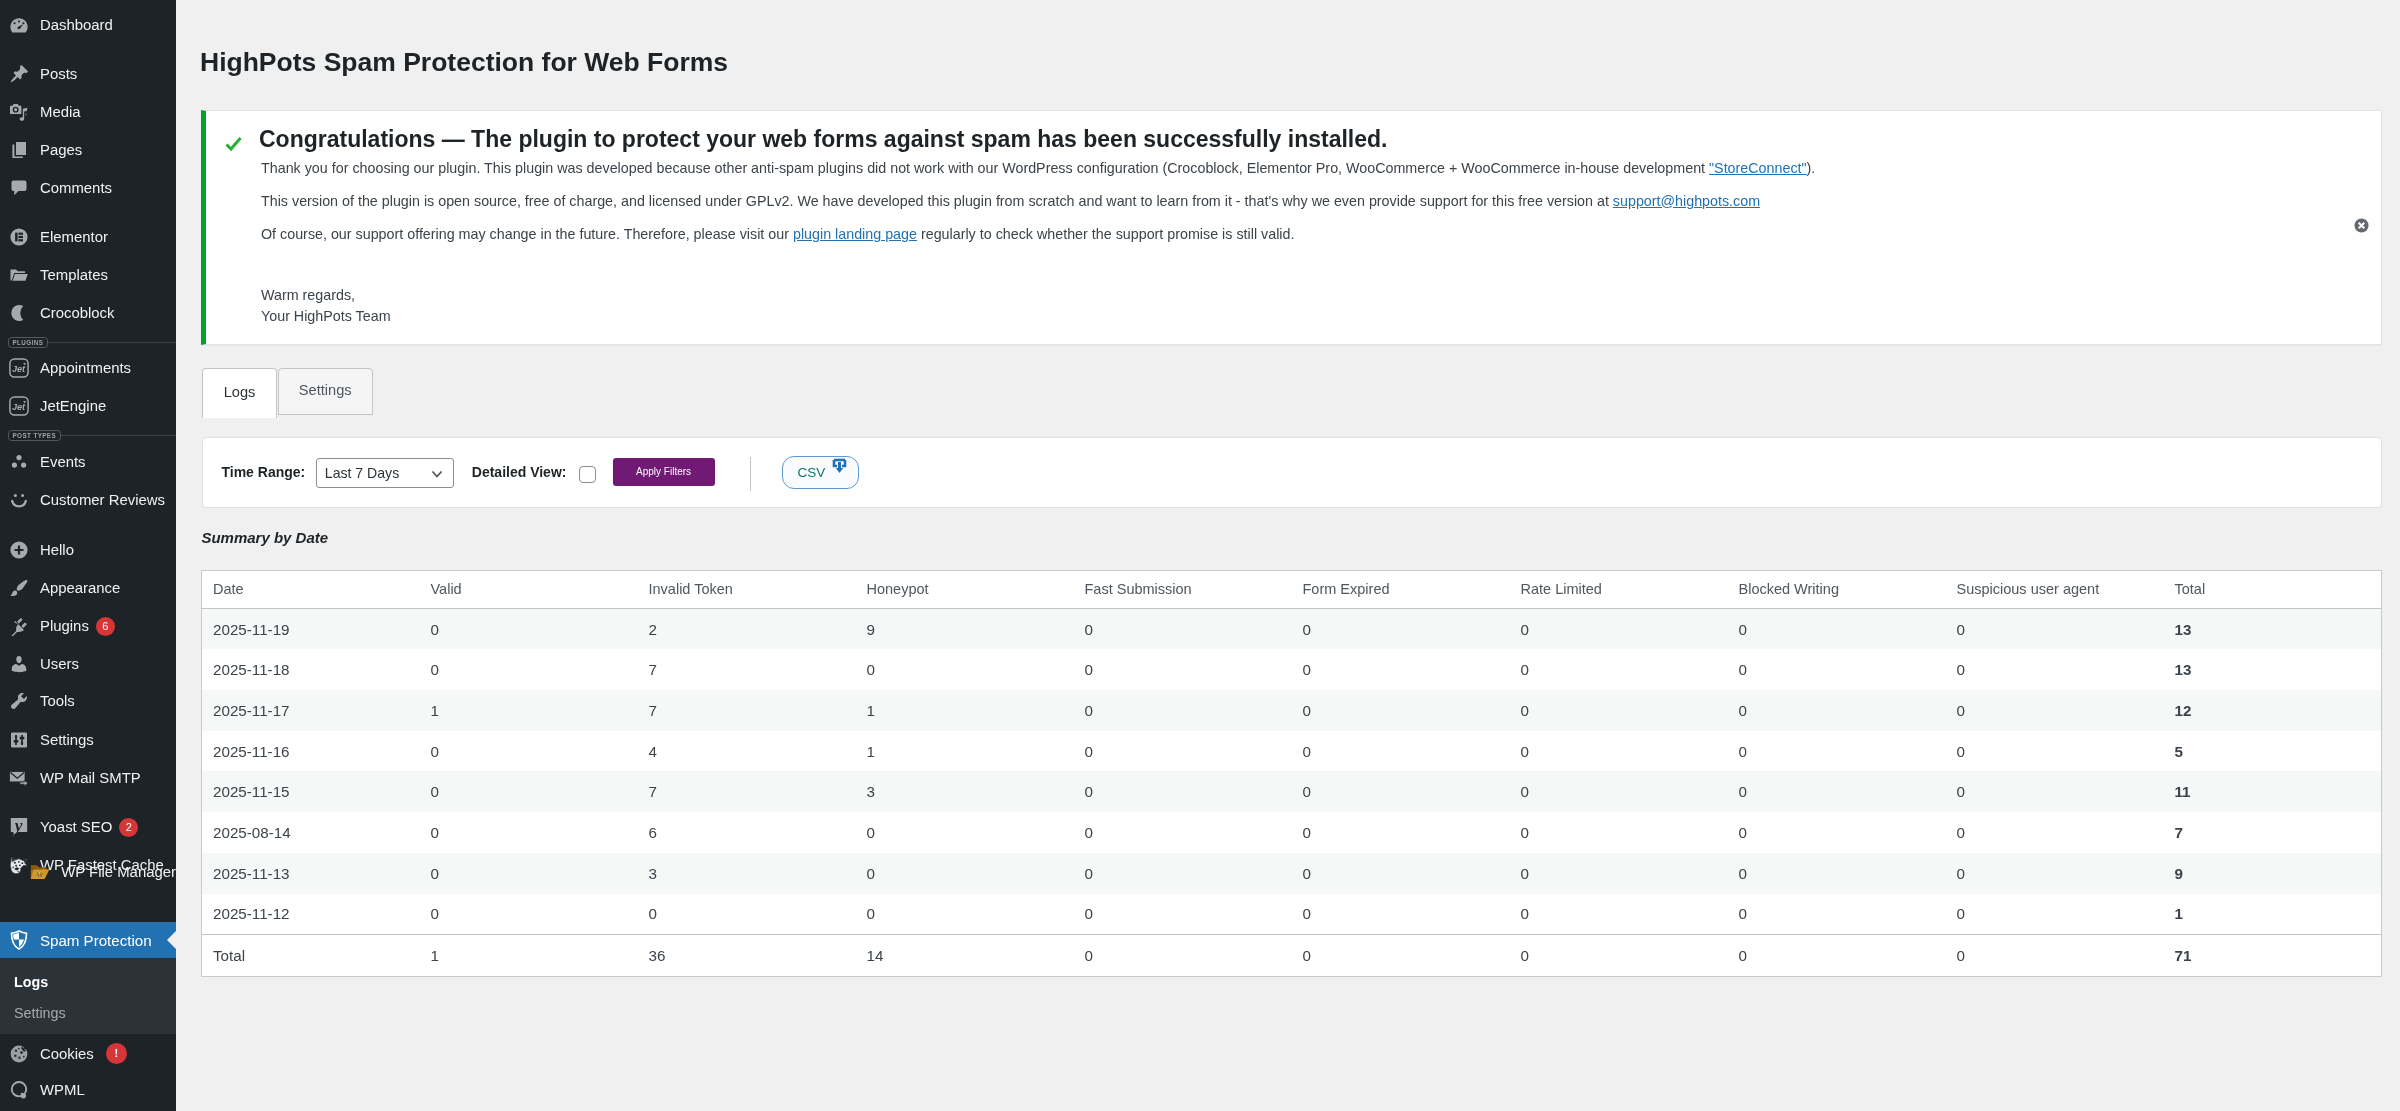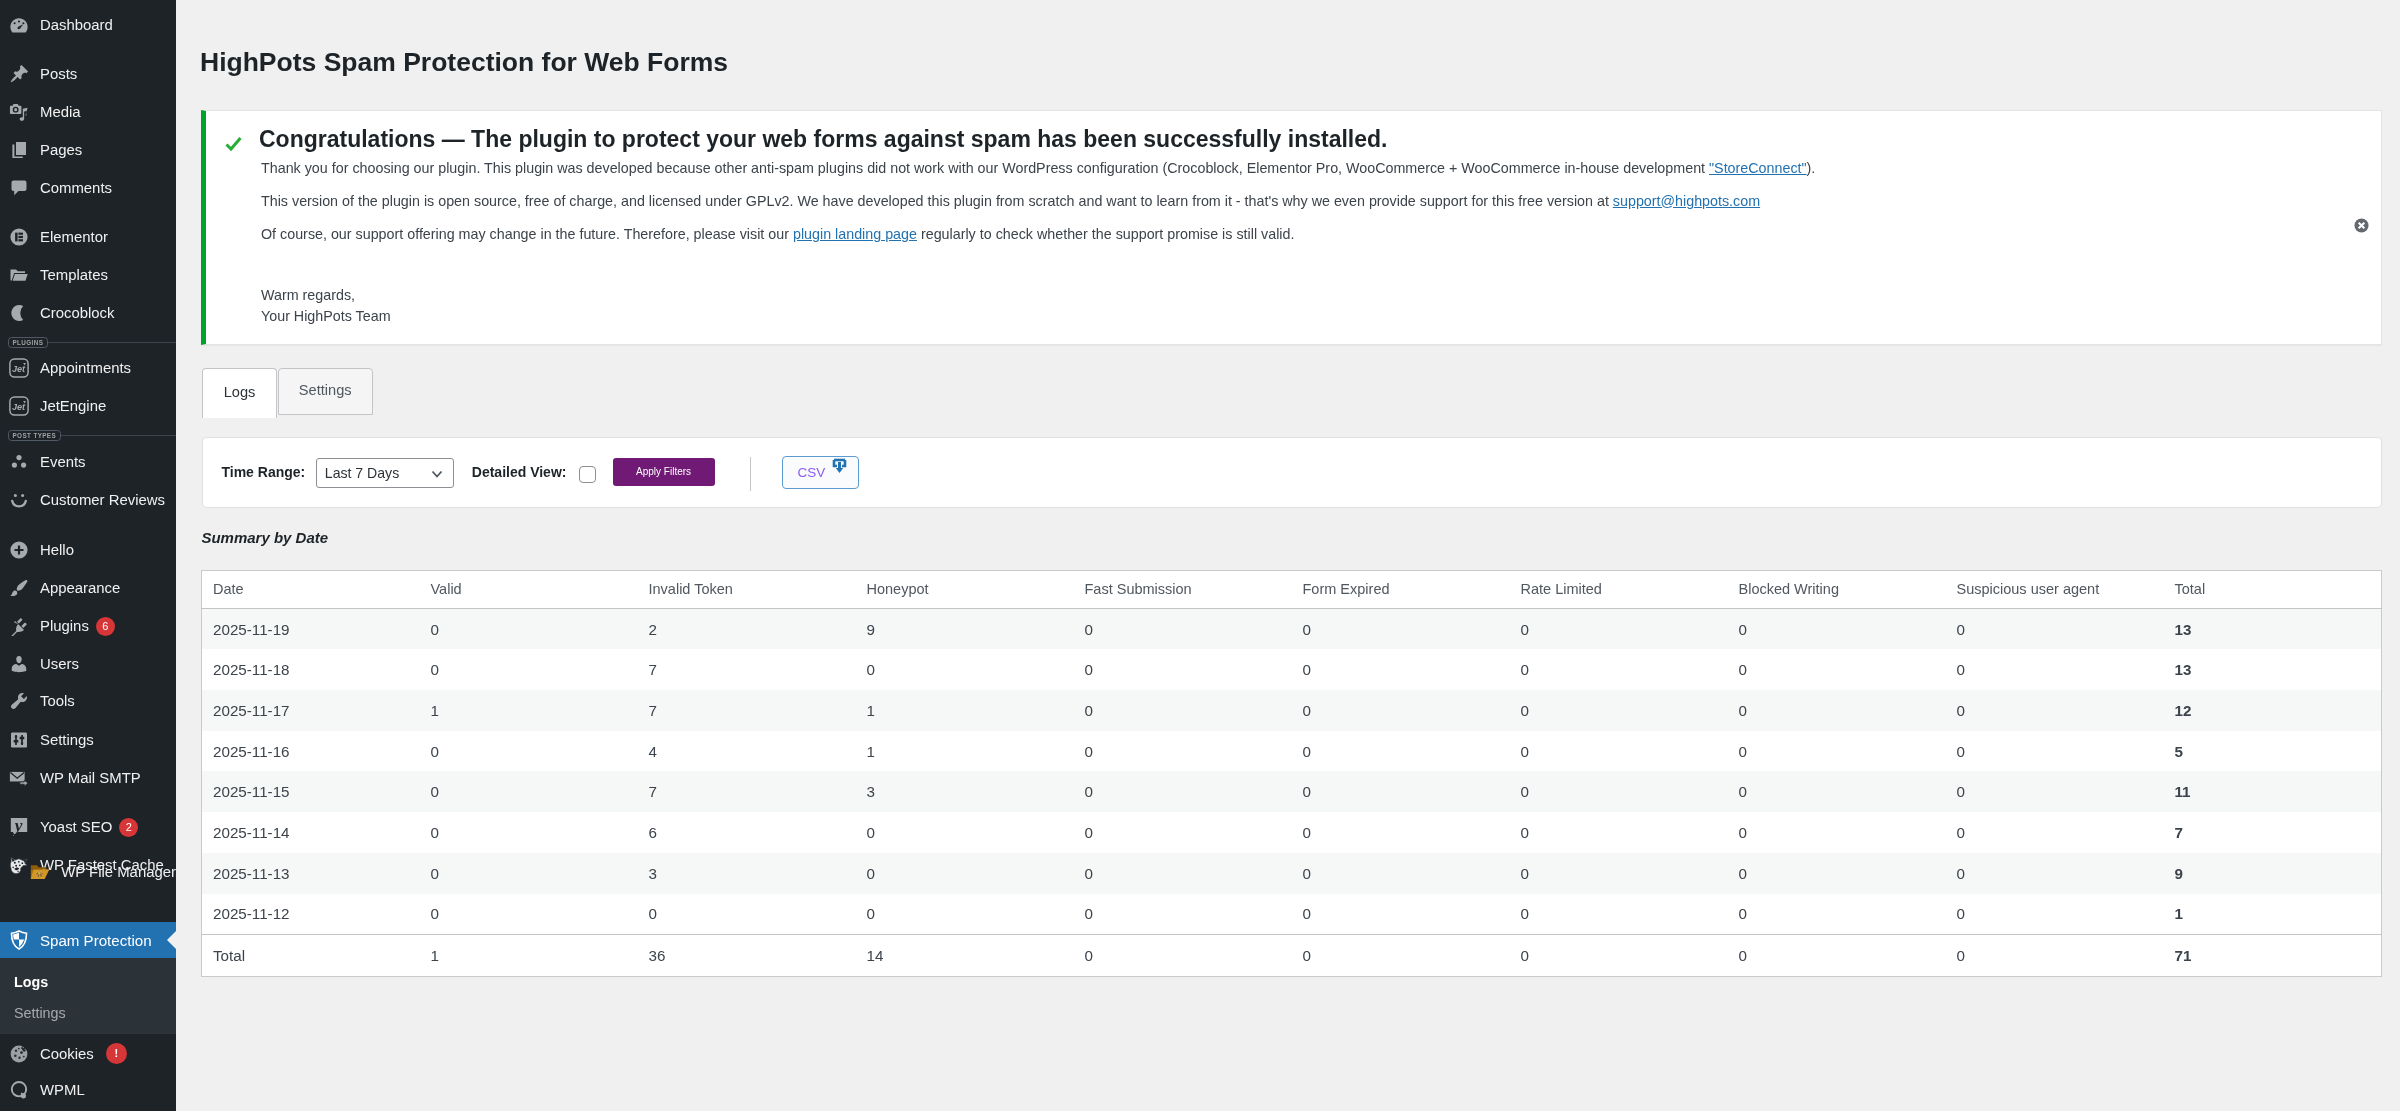--- a/index.html
+++ b/index.html
@@ -36,21 +36,21 @@
 #tab-logs { left:26.3px; top:368px; width:74.5px; height:49.5px; background:#fff; border-bottom:none; color:#2c3338; }
 #tab-settings { left:101.7px; top:368px; width:95px; height:47px; background:#f5f5f6; color:#50575e; }
 
 #filter { position:absolute; left:25.8px; top:437.4px; width:2180px; height:70.4px; background:#fff; border:1px solid #dfe0e2; border-radius:4px; }
 #filter .lbl { position:absolute; font-weight:700; font-size:14px; color:#1d2327; top:26px; }
 .selbox { position:absolute; left:113px; top:20px; width:138px; height:29.5px; border:1px solid #8c8f94; border-radius:3px; background:#fff; color:#2c3338; font-size:14.1px; display:flex; align-items:center; padding-left:8px; }
 .selbox .chev { position:absolute; right:10px; top:9px; }
 .checkbox { position:absolute; left:375.8px; top:27.5px; width:17px; height:17px; border:1px solid #8c8f94; border-radius:4px; background:#fff; }
 .btn-primary { position:absolute; left:409.8px; top:19.2px; width:102px; height:28px; background:#701a75; border-radius:3px; color:#fff; font-size:10px; display:flex; align-items:center; justify-content:center; }
 .vsep { position:absolute; left:546.8px; top:19px; width:1px; height:34px; background:#c3c4c7; }
-.btn-csv { position:absolute; left:579.6px; top:17.5px; width:77px; height:33px; background:#fafbfc; border:1.5px solid #5c9bd1; border-radius:4px; color:#8b5cf6; font-size:13.5px; }
+.btn-csv { position:absolute; left:579.6px; top:17.5px; width:77px; height:33px; background:#fafbfc; border:1.5px solid #5c9bd1; border-radius:12px; color:#0f766e; font-size:13.5px; }
 .btn-csv .t { position:absolute; left:14px; top:8px; }
 .btn-csv .dl { position:absolute; left:49px; top:1px; }
 
 #sumh { position:absolute; left:25.4px; top:528.5px; font-size:15px; font-weight:700; color:#1d2327;font-style:italic; }
 
 #tbl { position:absolute; left:25px; top:569.7px; width:2181px; background:#fff; border:1px solid #c9cacc; border-collapse:collapse; table-layout:fixed; }
 #tbl th { font-size:14.5px; font-weight:400; color:#50575e; text-align:left; padding:0 0 0 11px; height:38.5px; }
 #tbl td { font-size:15.2px; color:#3c434a; text-align:left; padding:0 0 0 11px; height:40.7px; }
 #tbl thead tr { border-bottom:1px solid #c3c4c7; }
 #tbl tbody tr.odd { background:#f6f7f7; }
@@ -443,21 +443,21 @@
             <td>7</td>
             <td>3</td>
             <td>0</td>
             <td>0</td>
             <td>0</td>
             <td>0</td>
             <td>0</td>
             <td class="b">11</td>
           </tr>
 <tr>
-            <td>2025-11-14</td>
+            <td>2025-08-14</td>
             <td>0</td>
             <td>6</td>
             <td>0</td>
             <td>0</td>
             <td>0</td>
             <td>0</td>
             <td>0</td>
             <td>0</td>
             <td class="b">7</td>
           </tr>

